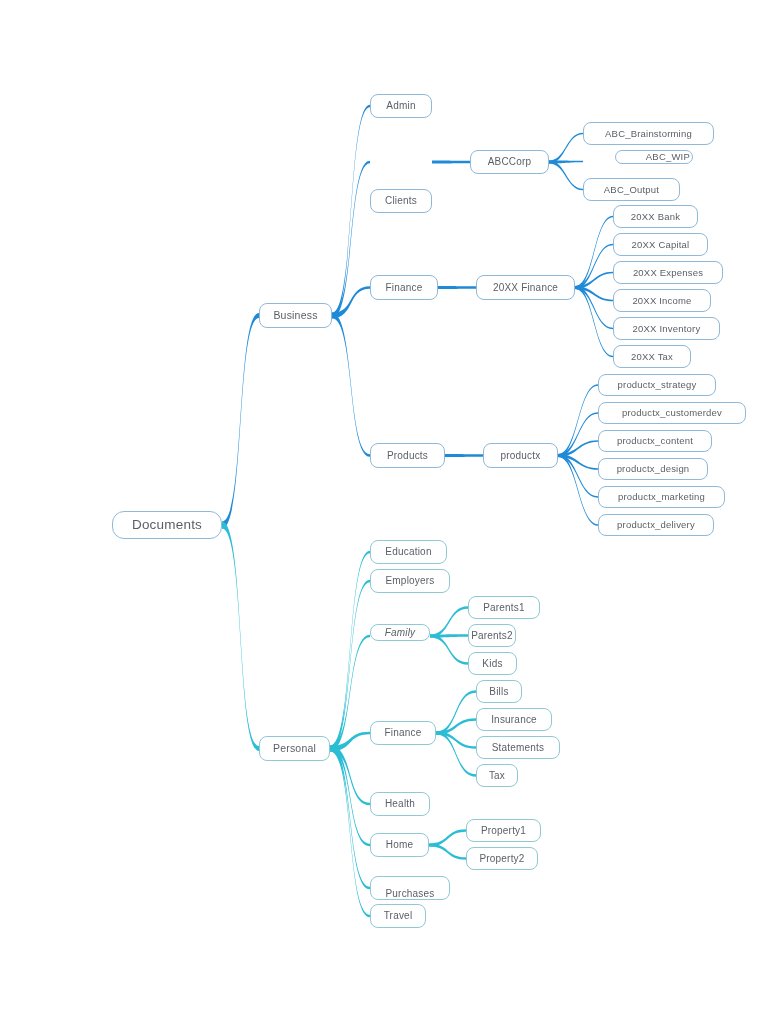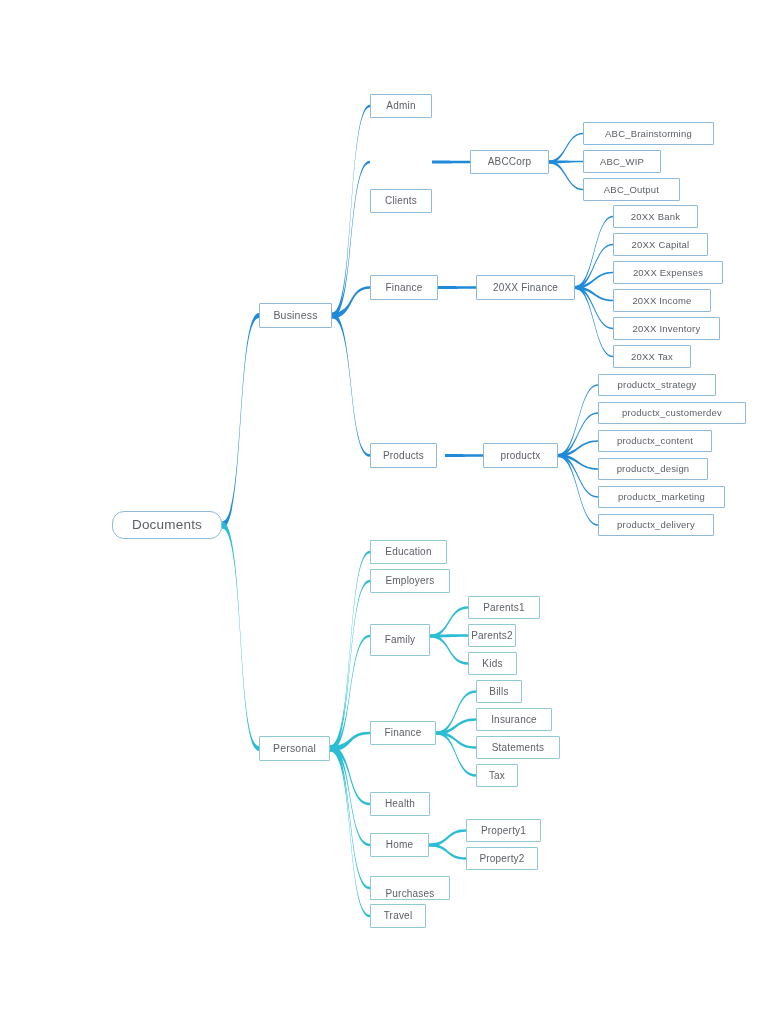--- a/index.html
+++ b/index.html
@@ -27,21 +27,21 @@
     height: 1024px;
     pointer-events: none;
   }
   .node {
     position: absolute;
     box-sizing: border-box;
     display: flex;
     align-items: center;
     justify-content: center;
     border: 1px solid #8fb9d9;
-    border-radius: 1px;
+    border-radius: 8px;
     background: #ffffff;
     color: #5a5f66;
     white-space: nowrap;
     letter-spacing: 0.2px;
   }
   .node.teal {
     border-color: #8fc9d4;
   }
   .node-root {
     font-size: 13.5px;
@@ -120,21 +120,21 @@
     </div>
     <div class="node node-l2" style="left: 370px; top: 150px; width: 62px; height: 24px; margin-top: 39px;">
       <span class="node-label">Clients</span>
     </div>
     <div class="node node-l2" style="left: 470px; top: 150px; width: 79px; height: 24px;">
       <span class="node-label">ABCCorp</span>
     </div>
     <div class="node node-l3" style="left: 583px; top: 122px; width: 131px; height: 23px;">
       <span class="node-label">ABC_Brainstorming</span>
     </div>
-    <div class="node node-l3" style="left: 583px; top: 150px; width: 78px; height: 23px;">
+    <div class="node node-l3" style="left: 615px; top: 150px; width: 78px; height: 14px; justify-content: flex-end;">
       <span class="node-label">ABC_WIP</span>
     </div>
     <div class="node node-l3" style="left: 583px; top: 178px; width: 97px; height: 23px;">
       <span class="node-label">ABC_Output</span>
     </div>
     <div class="node node-l2" style="left: 370px; top: 275px; width: 68px; height: 25px;">
       <span class="node-label">Finance</span>
     </div>
     <div class="node node-l2" style="left: 476px; top: 275px; width: 99px; height: 25px;">
       <span class="node-label">20XX Finance</span>
@@ -150,21 +150,21 @@
     </div>
     <div class="node node-l3" style="left: 613px; top: 289px; width: 98px; height: 23px;">
       <span class="node-label">20XX Income</span>
     </div>
     <div class="node node-l3" style="left: 613px; top: 317px; width: 107px; height: 23px;">
       <span class="node-label">20XX Inventory</span>
     </div>
     <div class="node node-l3" style="left: 613px; top: 345px; width: 78px; height: 23px;">
       <span class="node-label">20XX Tax</span>
     </div>
-    <div class="node node-l2" style="left: 370px; top: 443px; width: 67px; height: 25px;">
+    <div class="node node-l2" style="left: 370px; top: 443px; width: 75px; height: 25px;">
       <span class="node-label">Products</span>
     </div>
     <div class="node node-l2" style="left: 483px; top: 443px; width: 75px; height: 25px;">
       <span class="node-label">productx</span>
     </div>
     <div class="node node-l3" style="left: 598px; top: 374px; width: 118px; height: 22px;">
       <span class="node-label">productx_strategy</span>
     </div>
     <div class="node node-l3" style="left: 598px; top: 402px; width: 148px; height: 22px;">
       <span class="node-label">productx_customerdev</span>
@@ -183,21 +183,21 @@
     </div>
     <div class="node node-l1 teal" style="left: 259px; top: 736px; width: 71px; height: 25px;">
       <span class="node-label">Personal</span>
     </div>
     <div class="node node-l2 teal" style="left: 370px; top: 540px; width: 77px; height: 24px;">
       <span class="node-label">Education</span>
     </div>
     <div class="node node-l2 teal" style="left: 370px; top: 569px; width: 80px; height: 24px;">
       <span class="node-label">Employers</span>
     </div>
-    <div class="node node-l2 teal" style="left: 370px; top: 624px; width: 60px; height: 32px;">
+    <div class="node node-l2 teal" style="left: 370px; top: 624px; width: 60px; height: 17px; font-style: italic;">
       <span class="node-label">Family</span>
     </div>
     <div class="node node-l2 teal" style="left: 468px; top: 596px; width: 72px; height: 23px;">
       <span class="node-label">Parents1</span>
     </div>
     <div class="node node-l2 teal" style="left: 468px; top: 624px; width: 48px; height: 23px;">
       <span class="node-label">Parents2</span>
     </div>
     <div class="node node-l2 teal" style="left: 468px; top: 652px; width: 49px; height: 23px;">
       <span class="node-label">Kids</span>

